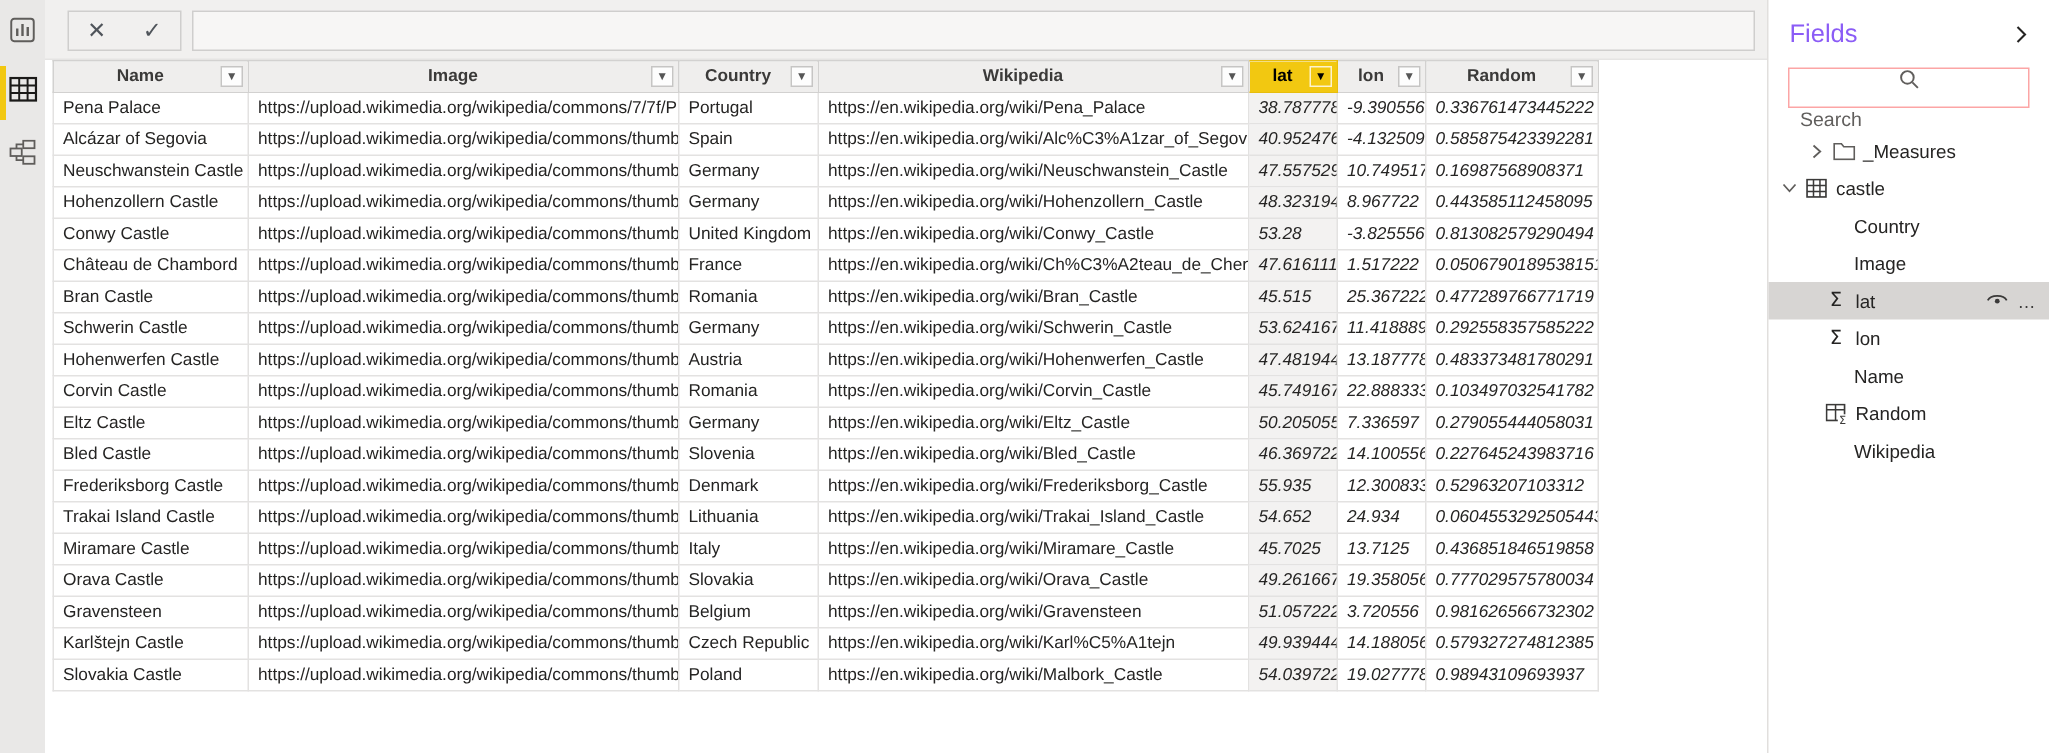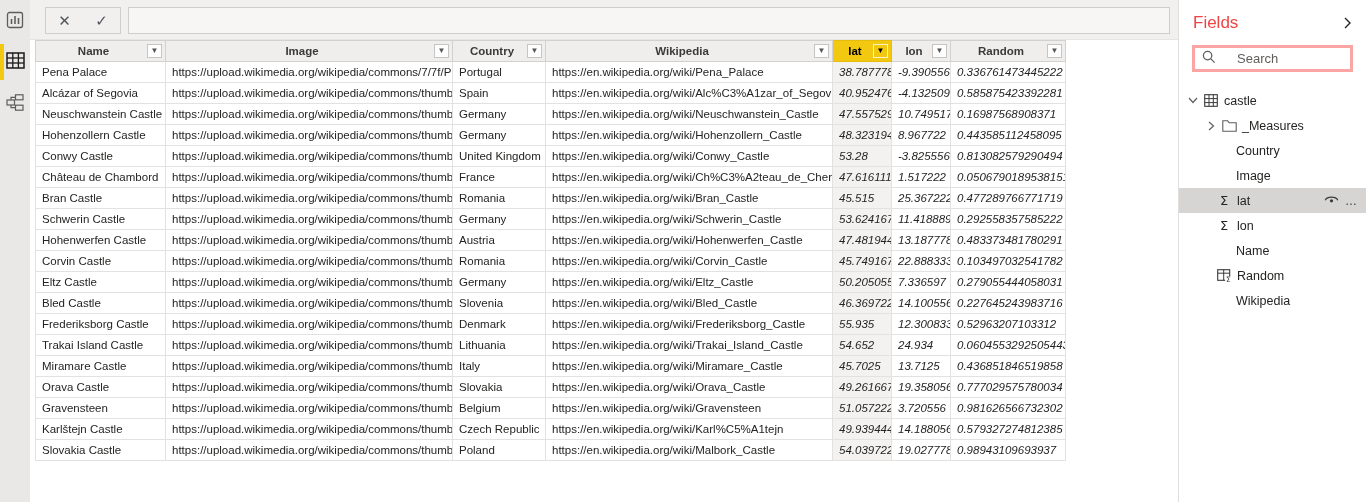--- a/index.html
+++ b/index.html
@@ -29,23 +29,23 @@
   thead th { background:#efeeed; color:#3b3a39; font-weight:bold; border:1px solid #d2d1d0; position:relative; text-align:center; padding:0 20px 0 6px; cursor:pointer; }
   .filter-btn { position:absolute; right:3px; top:3px; width:15px; height:14px; background:#fdfdfd; border:1px solid #c6c5c4; font-size:8px; line-height:12px; color:#555; text-align:center; cursor:pointer; }
   th.selcol { background:#F2C811; color:#000; border-color:#e7bd0d; }
   th.selcol .filter-btn { background:#F2C811; border:1px solid #fdf3cd; color:#000; }
   td.n { text-align:left; font-style:italic; }
   td.selcol { background:#f3f2f1; }
   td { cursor:default; }
 
   
   .fields { position:absolute; right:0; top:0; width:188px; height:502px; background:#fff; border-left:1px solid #e1dfdd; z-index:2; }
-  .f-title { margin:13px 14px 12px 14px; font-size:17px; color:#ef4444; display:flex; justify-content:space-between; align-items:center; }
+  .f-title { margin:13px 14px 12px 14px; font-size:17px; color:#8b5cf6; display:flex; justify-content:space-between; align-items:center; }
   .f-collapse { cursor:pointer; display:flex; align-items:center; }
-  .search { margin:0 13px; height:27px; border:3px solid #fca5a5; display:flex; align-items:center; padding:0 7px; gap:21px; background:#fff; }
+  .search { margin:0 13px; height:27px; border:1px solid #fca5a5; display:flex; align-items:center; padding:0 7px; gap:7px; background:#fff;flex-direction:column; }
   .search input { border:none; outline:none; width:100%; font-size:13px; background:transparent; color:#252423; font-family:"Liberation Sans",sans-serif; }
   .search input::placeholder { color:#605e5c; opacity:1; }
   .tree { margin-top:16px; }
   .t-row { height:25px; display:flex; align-items:center; font-size:12.5px; color:#252423; position:relative; cursor:pointer; }
   .t-row .expander { width:12px; display:flex; justify-content:center; margin-right:4px; }
   .t-row .f-ico { width:16px; display:flex; justify-content:center; margin-right:5px; }
   .row-table { padding-left:8px; }
   .row-folder { padding-left:26px; }
   .row-field { padding-left:57px; }
   .row-field-ico { padding-left:37px; }
@@ -337,50 +337,50 @@
     <span>
       <svg width="14" height="14" viewBox="0 0 14 14" fill="none">
         <circle cx="5.6" cy="5.6" r="4.2" stroke="#605e5c" stroke-width="1.3"></circle>
         <line x1="8.9" y1="8.9" x2="12.6" y2="12.6" stroke="#605e5c" stroke-width="1.3"></line>
       </svg>
     </span>
     <input placeholder="Search" style="">
   </div>
 
   <div class="tree">
+    <div class="t-row row-folder">
+      <span class="expander">
+        <svg width="7" height="10" viewBox="0 0 7 10" fill="none">
+            <path d="M1 1 L5.5 5 L1 9" stroke="#605e5c" stroke-width="1.2"></path>
+          </svg>
+      </span>
+      <span class="f-ico">
+        <svg width="15" height="12" viewBox="0 0 15 12" fill="none">
+          <path d="M0.8 11.2 V0.8 H5.6 L7.2 2.8 H14.2 V11.2 Z" stroke="#605e5c" stroke-width="1.1" fill="none"></path>
+        </svg>
+      </span>
+      <span>_Measures</span>
+    </div>
+
     <div class="t-row row-table">
       <span class="expander">
         <svg width="10" height="7" viewBox="0 0 10 7" fill="none">
             <path d="M1 1 L5 5.5 L9 1" stroke="#605e5c" stroke-width="1.2"></path>
           </svg>
       </span>
       <span class="f-ico">
         <svg width="14" height="13" viewBox="0 0 14 13" fill="none">
           <rect x="0.7" y="0.7" width="12.6" height="11.6" stroke="#3b3a39" stroke-width="1.1"></rect>
           <line x1="0.7" y1="4.6" x2="13.3" y2="4.6" stroke="#3b3a39" stroke-width="1"></line>
           <line x1="0.7" y1="8.6" x2="13.3" y2="8.6" stroke="#3b3a39" stroke-width="1"></line>
           <line x1="5" y1="0.7" x2="5" y2="12.3" stroke="#3b3a39" stroke-width="1"></line>
           <line x1="9.3" y1="0.7" x2="9.3" y2="12.3" stroke="#3b3a39" stroke-width="1"></line>
         </svg>
       </span>
       <span>castle</span>
-    </div>
-
-    <div class="t-row row-folder">
-      <span class="expander">
-        <svg width="7" height="10" viewBox="0 0 7 10" fill="none">
-            <path d="M1 1 L5.5 5 L1 9" stroke="#605e5c" stroke-width="1.2"></path>
-          </svg>
-      </span>
-      <span class="f-ico">
-        <svg width="15" height="12" viewBox="0 0 15 12" fill="none">
-          <path d="M0.8 11.2 V0.8 H5.6 L7.2 2.8 H14.2 V11.2 Z" stroke="#605e5c" stroke-width="1.1" fill="none"></path>
-        </svg>
-      </span>
-      <span>_Measures</span>
     </div>
 
     <div class="t-row row-field">
       <span>Country</span>
     </div>
 
     <div class="t-row row-field">
       <span>Image</span>
     </div>
 

